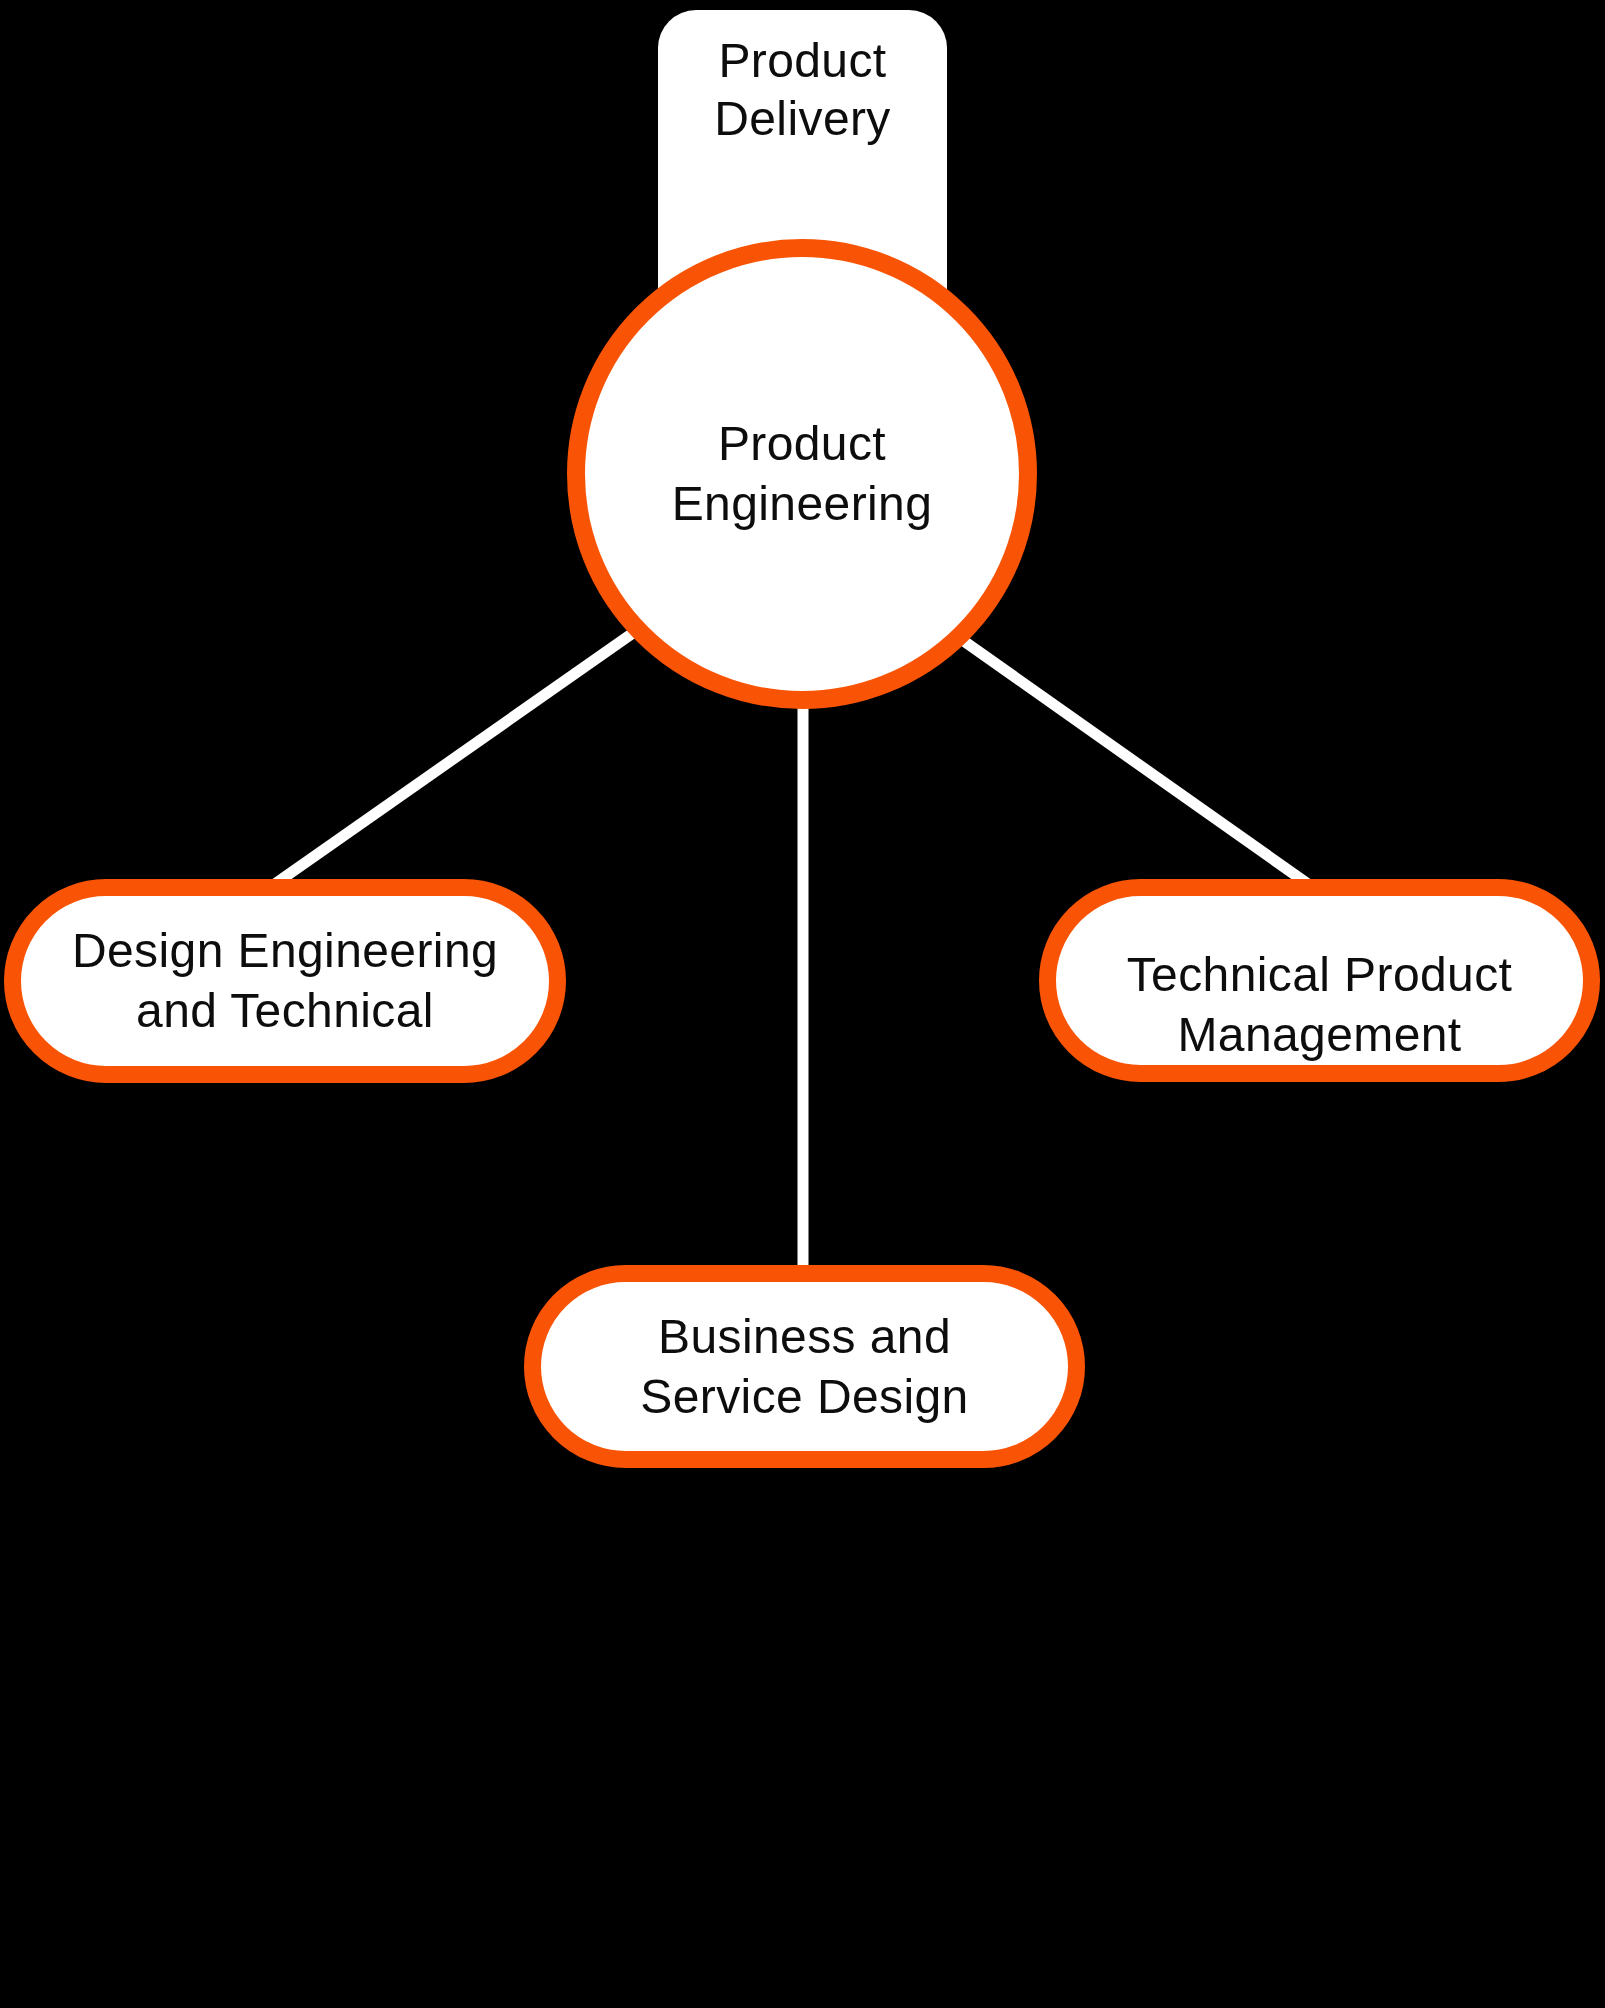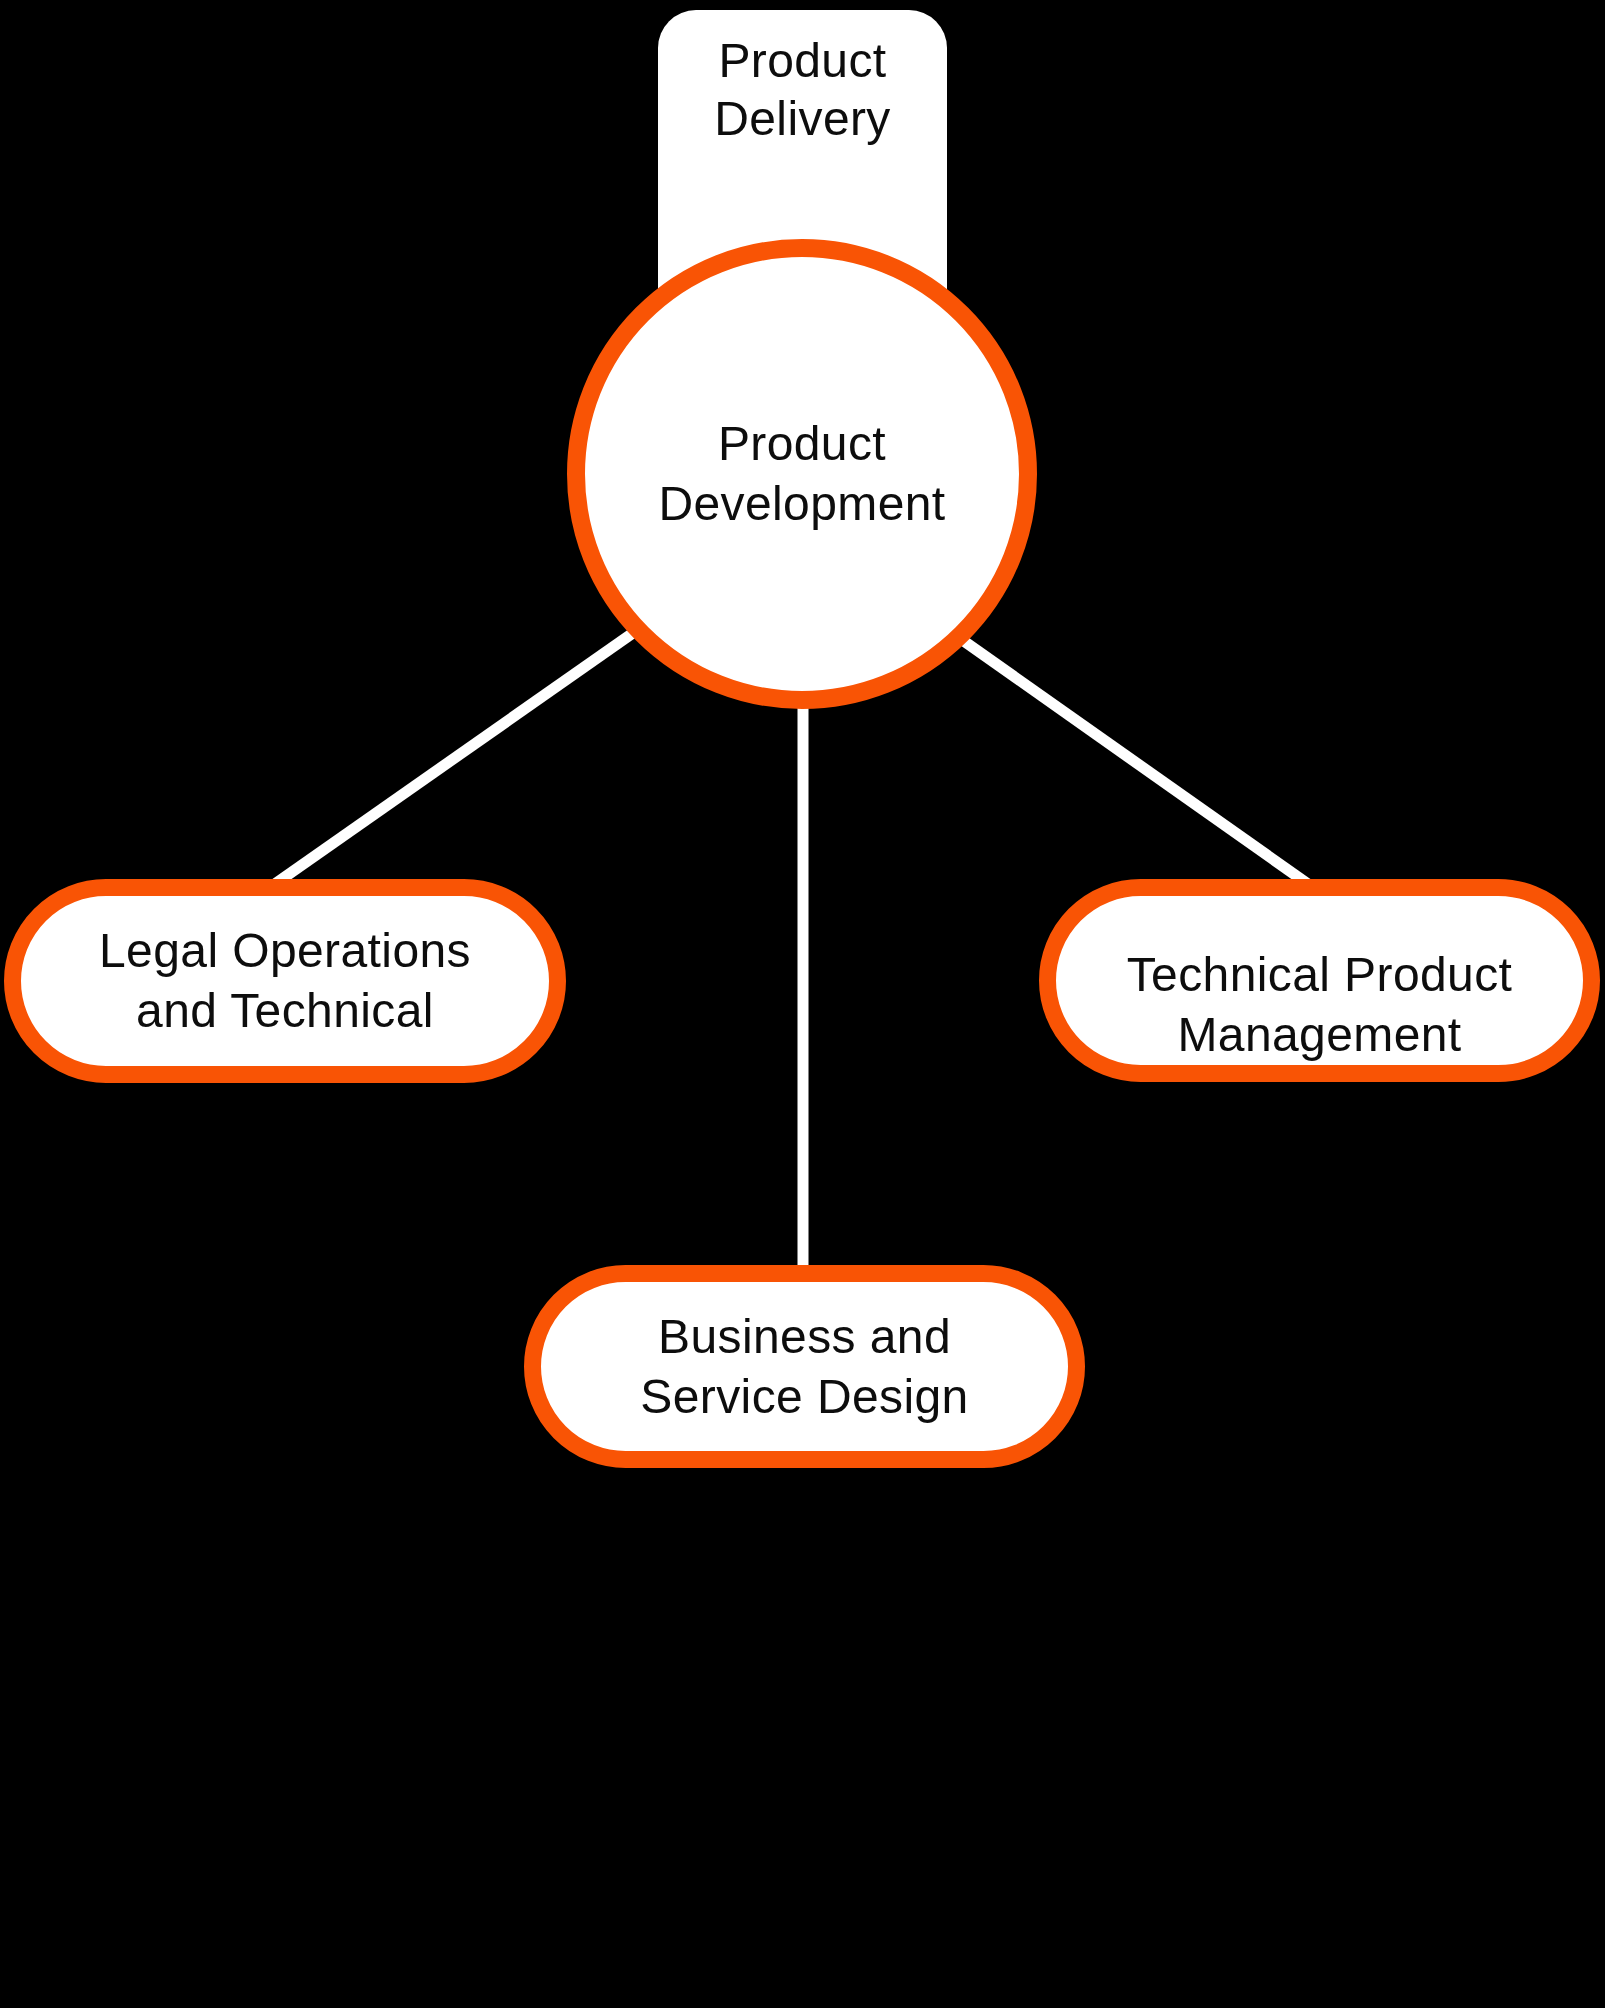--- a/index.html
+++ b/index.html
@@ -75,27 +75,27 @@
   <div class="topbox">
     <div class="node-text">
       <div>Product</div>
       <div>Delivery</div>
     </div>
   </div>
 
   <div class="circle">
     <div class="node-text">
       <div>Product</div>
-      <div>Development</div>
+      <div>Engineering</div>
     </div>
   </div>
 
   <div class="pill pill-left">
     <div class="node-text">
-      <div>Legal Operations</div>
+      <div>Design Engineering</div>
       <div>and Technical</div>
     </div>
   </div>
 
   <div class="pill pill-right">
     <div class="node-text">
       <div>Technical Product</div>
       <div>Management</div>
     </div>
   </div>

